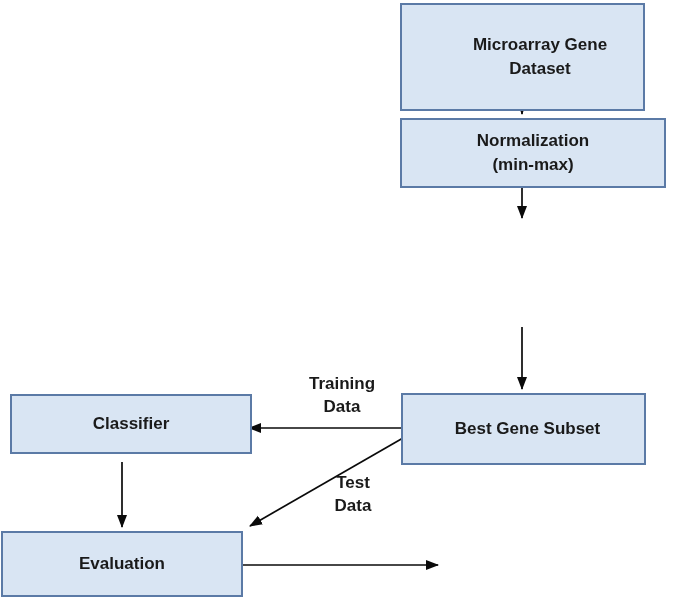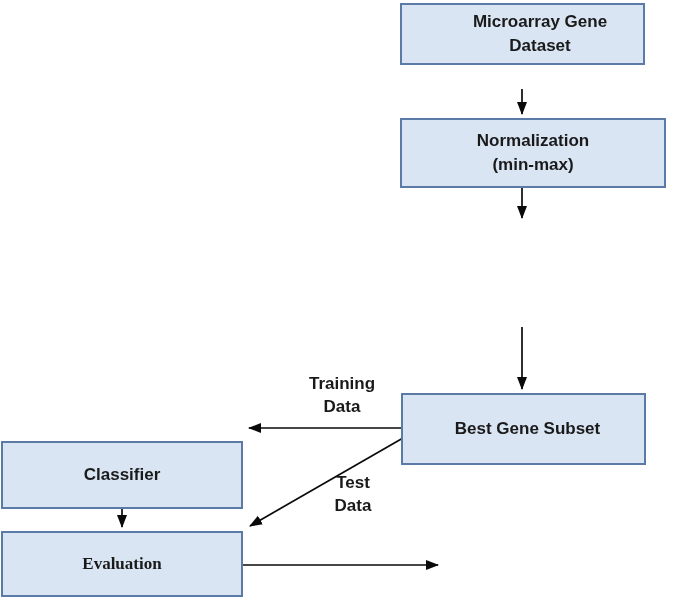--- a/index.html
+++ b/index.html
@@ -53,26 +53,26 @@
   }
   #edges line {
     stroke: var(--arrow);
     stroke-width: 1.7;
   }
   .arrowhead-path {
     fill: var(--arrow);
   }
 
   
-  #node-microarray    { left: 400px; top: 3px;   width: 245px; height: 62px; padding-left: 35px; }
+  #node-microarray    { left: 400px; top: 3px;   width: 245px; height: 108px; padding-left: 35px; }
   #node-normalization { left: 400px; top: 118px; width: 266px; height: 70px; }
   #node-feature       { left: 401px; top: 222px; width: 245px; height: 105px; }
   #node-bestgene      { left: 401px; top: 393px; width: 245px; height: 72px; padding-left: 8px; }
-  #node-classifier    { left: 1px;   top: 394px; width: 242px; height: 68px; margin-top: 47px; }
-  #node-evaluation    { left: 1px;   top: 531px; width: 242px; height: 66px; font-family: Liberation Serif, serif; }
+  #node-classifier    { left: 10px;   top: 394px; width: 242px; height: 60px; }
+  #node-evaluation    { left: 1px;   top: 531px; width: 242px; height: 66px; }
   #node-performance   { left: 443px; top: 531px; width: 240px; height: 69px; }
 
   #label-training { left: 287px; top: 372px; width: 110px; }
   #label-test     { left: 300px; top: 471px; width: 106px; }
 </style>
 </head>
 <body>
 
 <div id="canvas">
 

